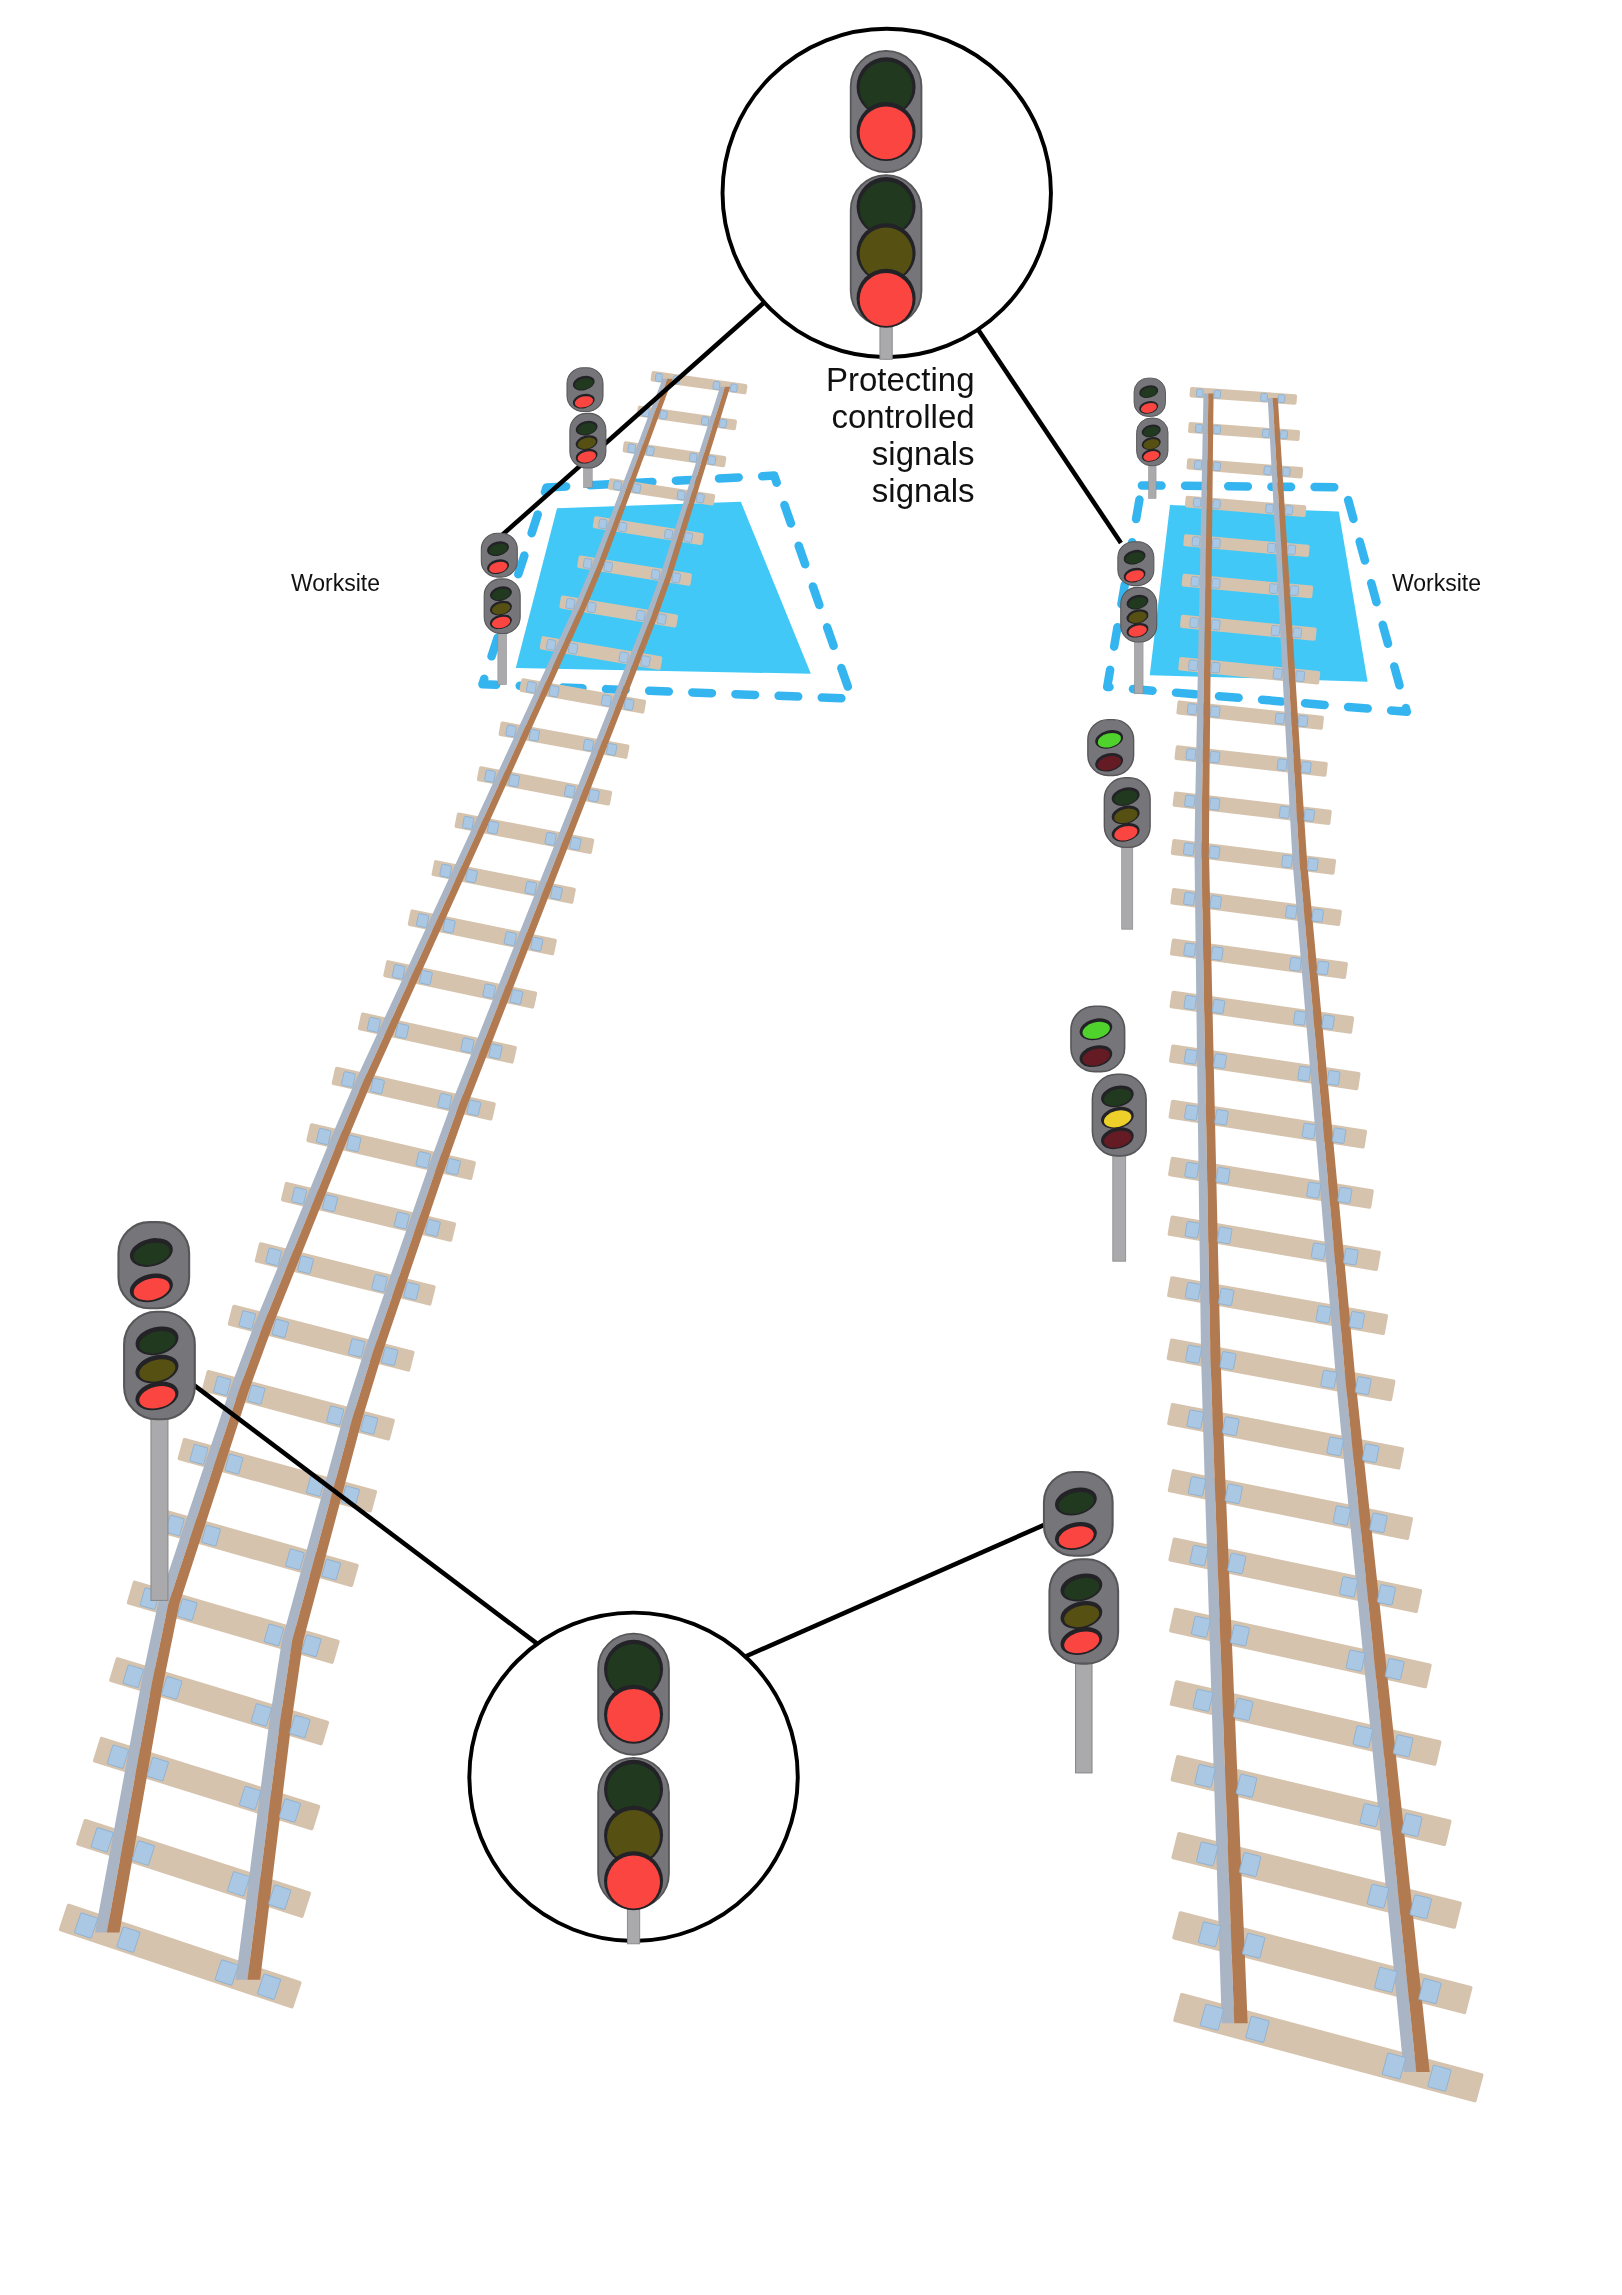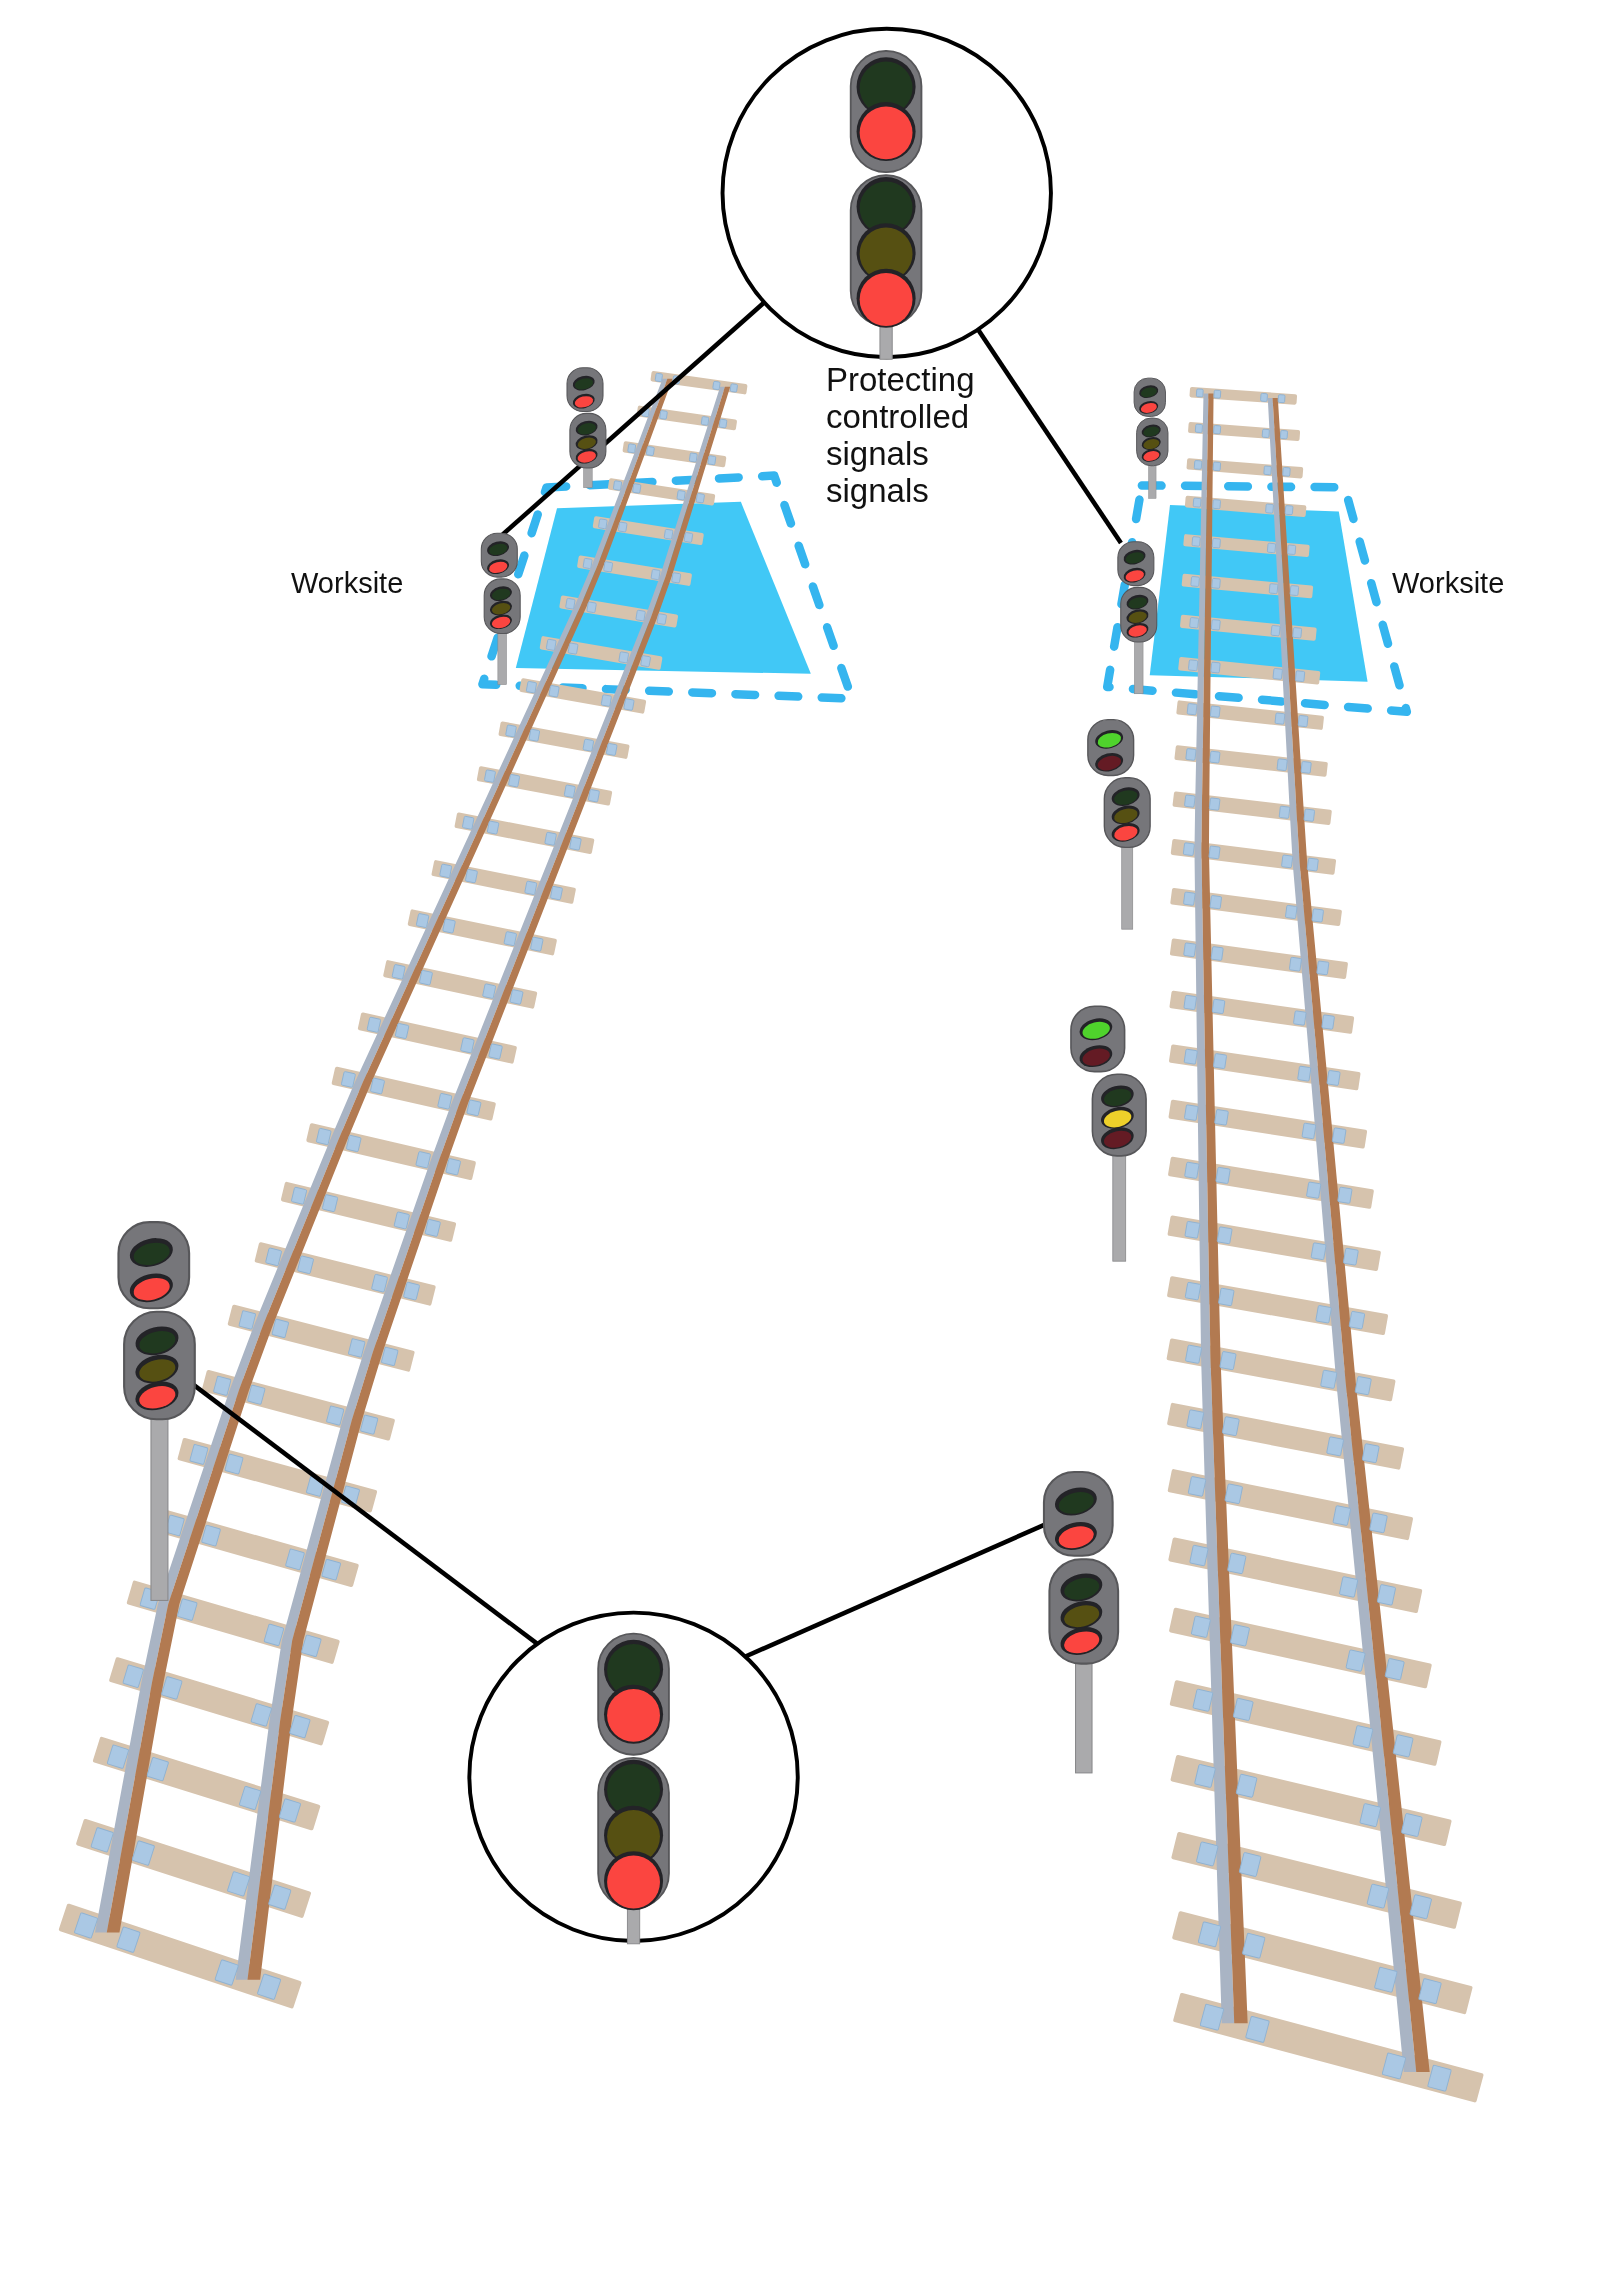--- a/index.html
+++ b/index.html
@@ -1,20 +1,20 @@
 <!DOCTYPE html>
 <html style="font-size:10.5px"><head>
 <meta charset="utf-8">
 <style>
   html,body{margin:0;padding:0;background:#ffffff;}
   #canvas{position:relative;width:1592px;height:2295px;background:#ffffff;overflow:hidden;
-          font-family:"Liberation Sans", sans-serif;}
+          font-family:"Liberation Sans", sans-serif;text-align:right;}
   #scene{position:absolute;left:0;top:0;}
   .caption{position:absolute;color:#111;font-size:33px;line-height:37px;white-space:nowrap;}
-  .worksite-label{position:absolute;color:#111;font-size:29px;line-height:38px;white-space:nowrap;}
+  .worksite-label{position:absolute;color:#111;font-size:23px;line-height:38px;white-space:nowrap;}
 </style>
 </head>
 <body>
 
 <div id="canvas">
   <svg id="scene" width="1623" height="2295" viewBox="0 0 2480 3508">
       <g>
         <polygon points="851,777 1132,767 1239,1030 788,1021" fill="#41c8f6"></polygon>
         <polygon points="835,745 1183,727 1302,1068 737,1046" fill="none" stroke="#35b5ef" stroke-width="13" stroke-dasharray="30 36" stroke-linecap="round" stroke-linejoin="round"></polygon>
       </g>

